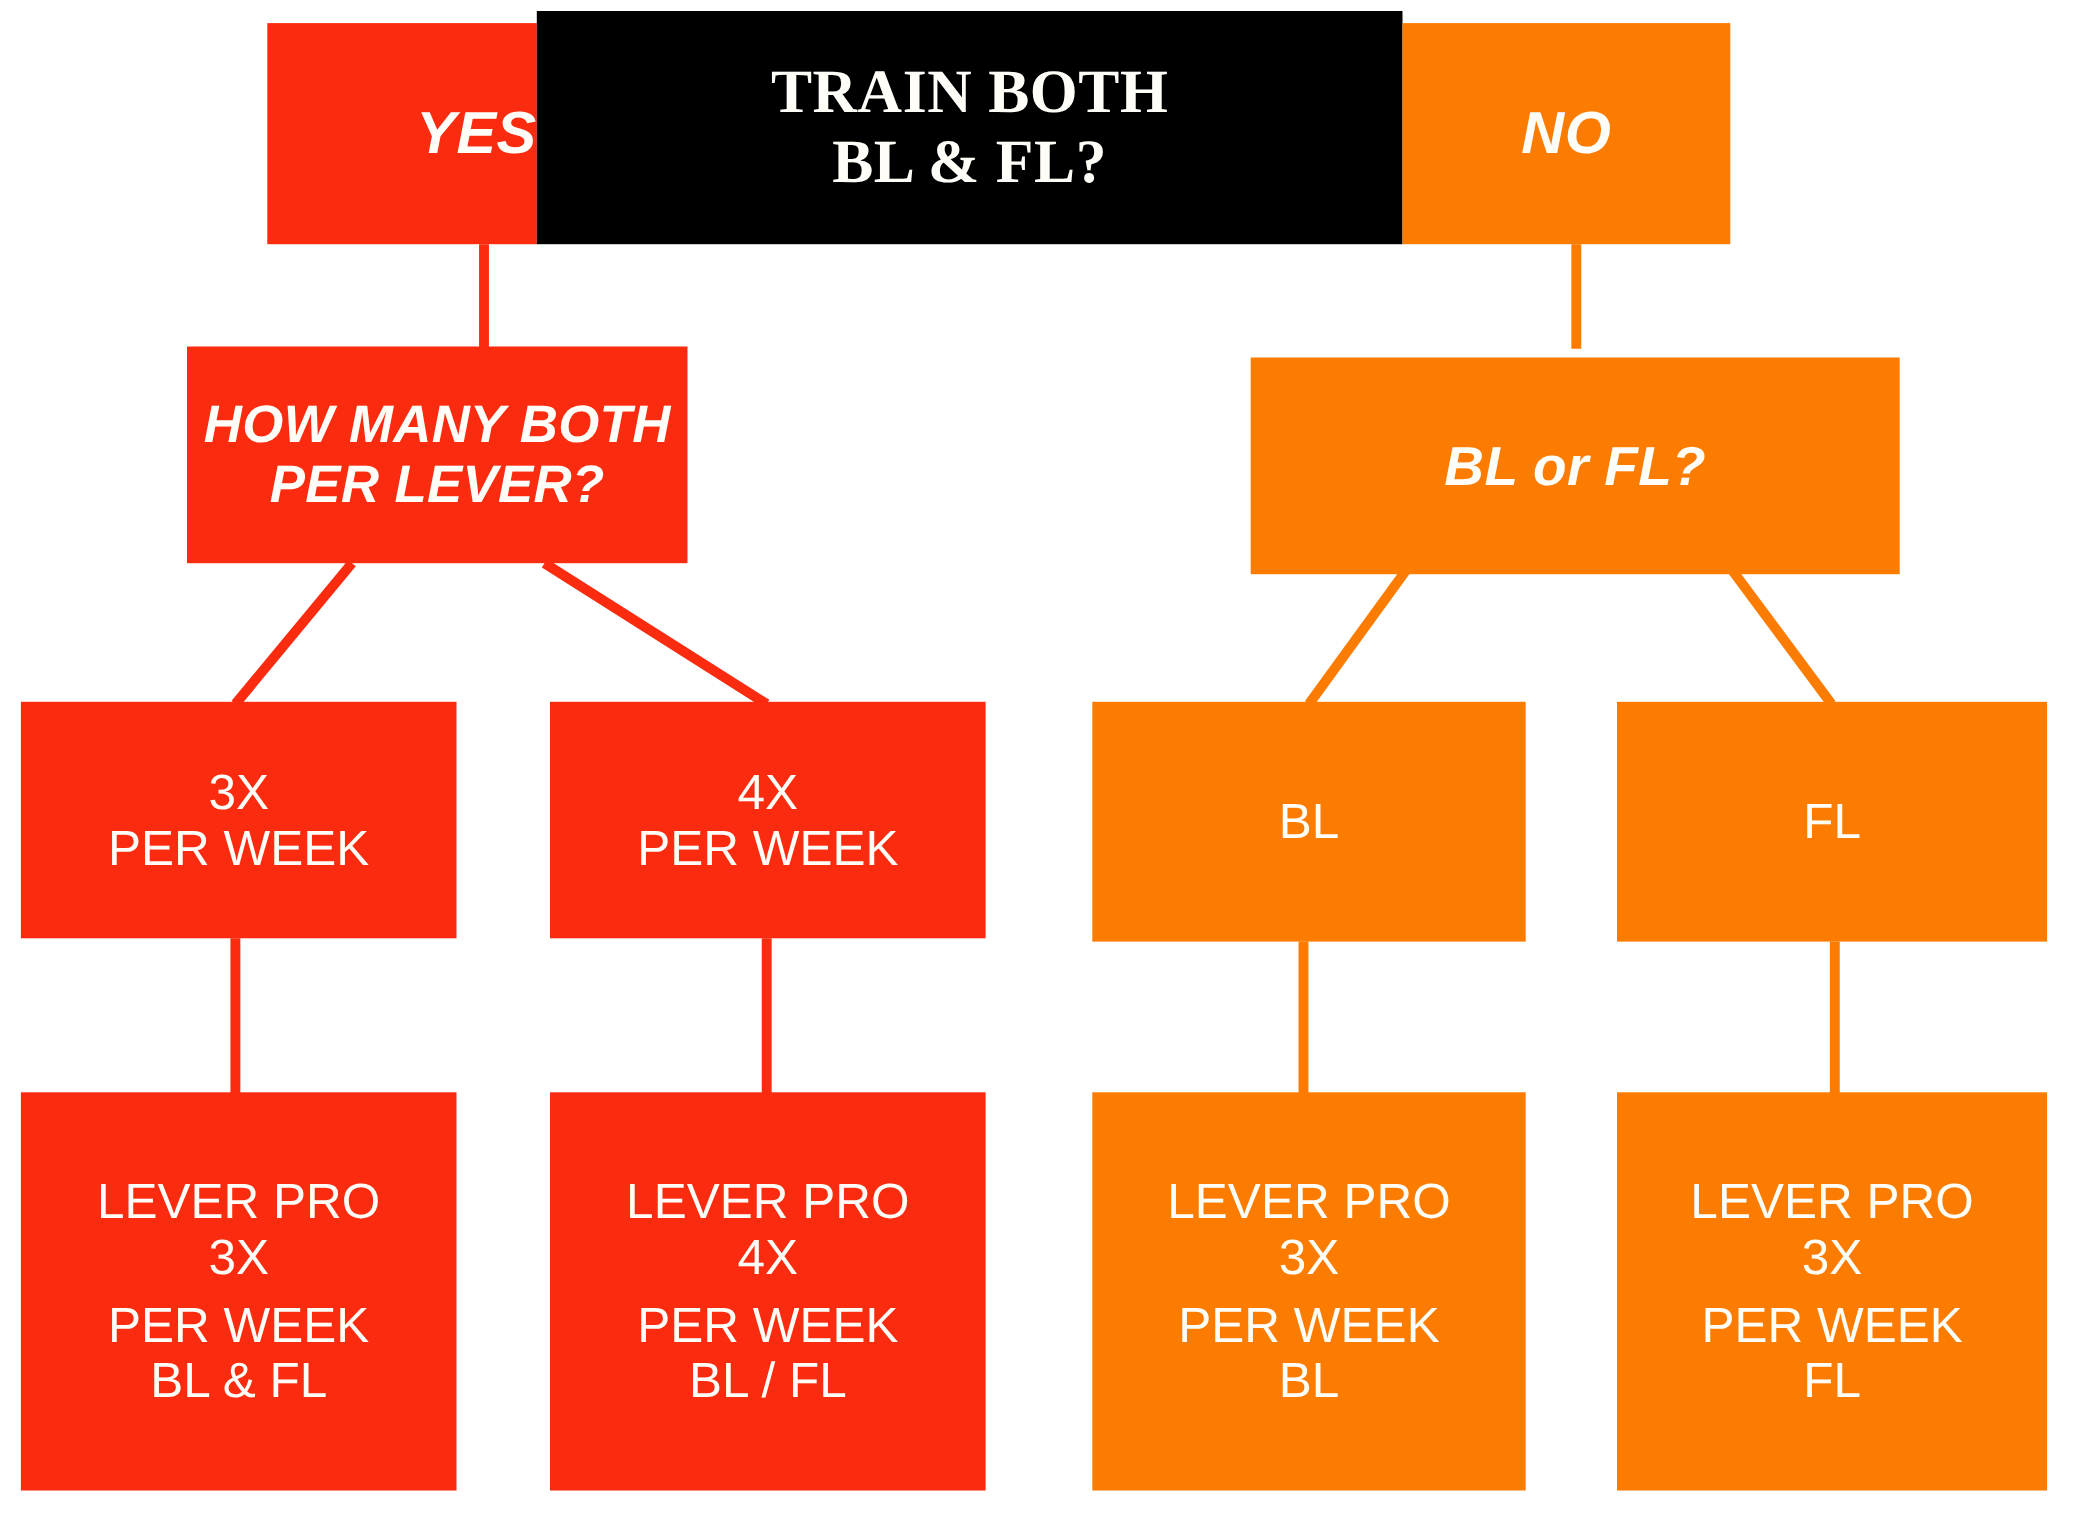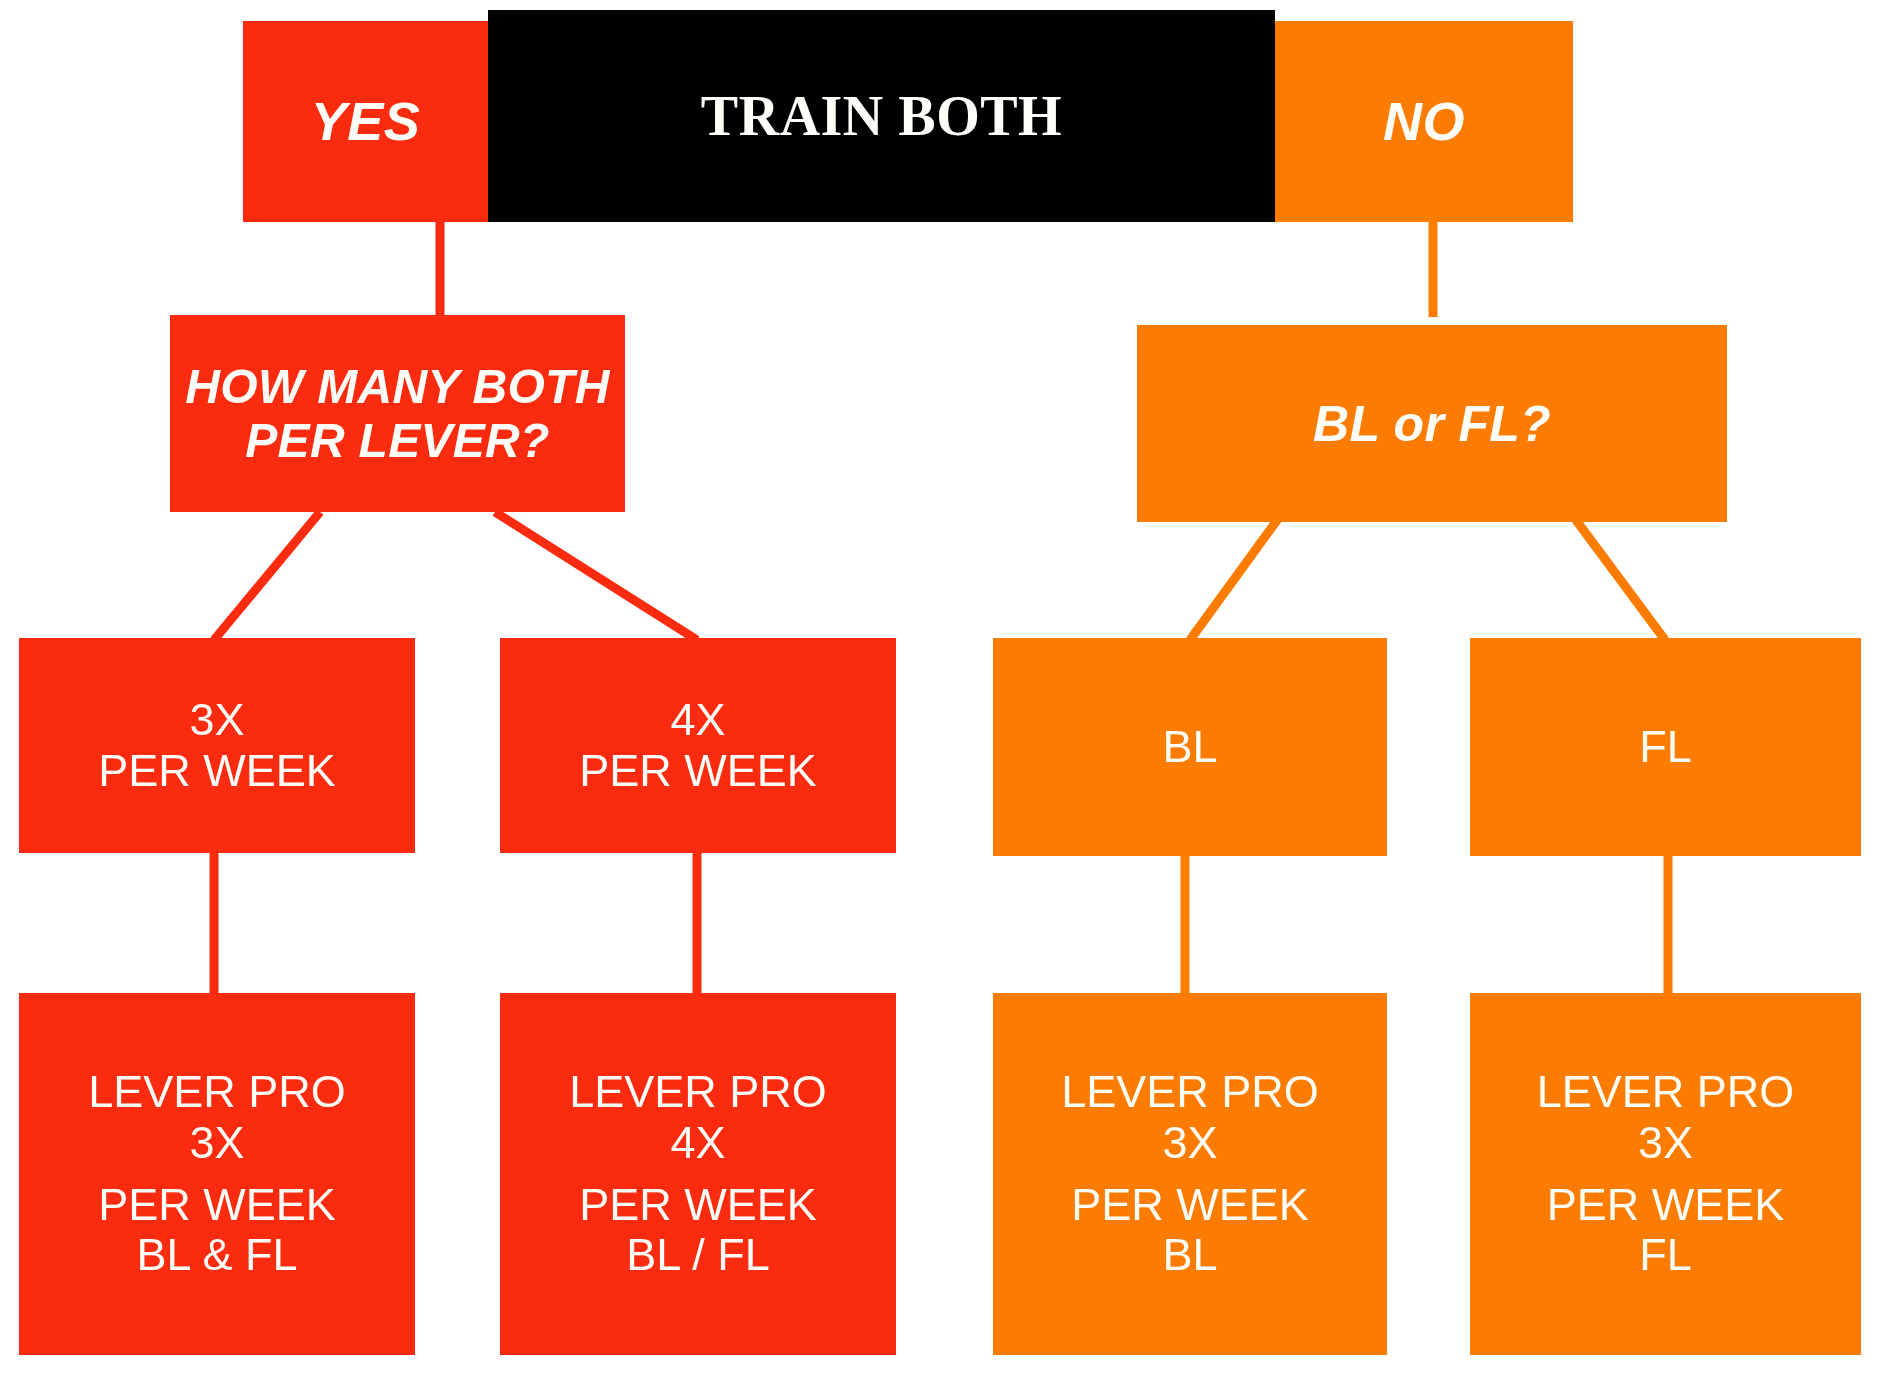--- a/index.html
+++ b/index.html
@@ -40,20 +40,21 @@
   }
   .fill-red   { background: #fa2b0f; }
   .fill-orange{ background: #fb7c00; }
   .fill-black { background: #000000; }
 
   
   .node-yes {
     left: 243px; top: 21px; width: 245px; height: 201px;
     font-size: 54px; font-weight: 700; font-style: italic;
     letter-spacing: 0.5px;
+    align-items: flex-end;
   }
   .node-question {
     left: 488px; top: 10px; width: 787px; height: 212px;
     font-size: 56px; font-weight: 700;
     letter-spacing: 0.5px;
     font-family: Liberation Serif, serif;
   }
   .node-no {
     left: 1275px; top: 21px; width: 298px; height: 201px;
     font-size: 54px; font-weight: 700; font-style: italic;
@@ -117,20 +118,21 @@
     <line x1="1185" y1="856" x2="1185" y2="995" stroke="#fb7c00" stroke-width="9"></line>
     <line x1="1668" y1="856" x2="1668" y2="995" stroke="#fb7c00" stroke-width="9"></line>
   </svg>
 
   <div class="node node-yes fill-red">
     <span>YES</span>
   </div>
 
   <div class="node node-question fill-black">
     <span>TRAIN BOTH</span>
+    <span>BL &amp; FL?</span>
   </div>
 
   <div class="node node-no fill-orange">
     <span>NO</span>
   </div>
 
   <div class="node node-days fill-red">
     <span>HOW MANY BOTH</span>
     <span>PER LEVER?</span>
   </div>

